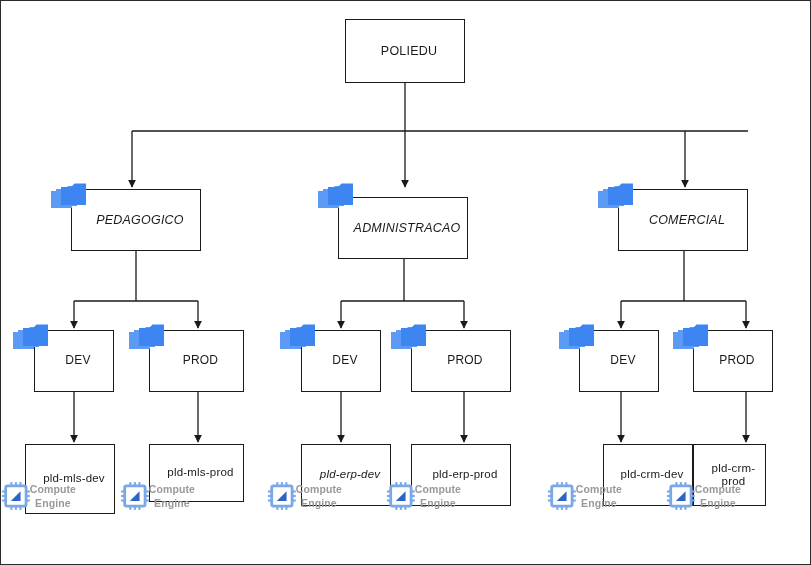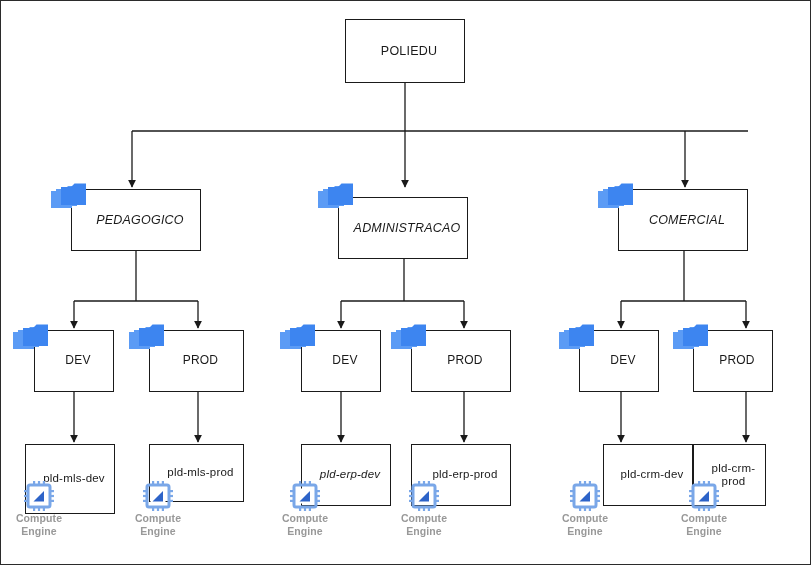--- a/index.html
+++ b/index.html
@@ -57,21 +57,21 @@
     z-index: 6;
   }
   .folder-icon svg { display: block; width: 44px; height: 40px; }
 
   
   .compute {
     position: absolute;
     width: 74px;
     z-index: 6;
     display: flex;
-    flex-direction: column;
+    flex-direction: row;
     align-items: center;
   }
   .compute-icon { width: 30px; height: 30px; display: block; }
   .compute-caption {
     margin-top: 1px;
     font-size: 10.5px;
     font-weight: bold;
     color: #999999;
     text-align: center;
     line-height: 1.25;

